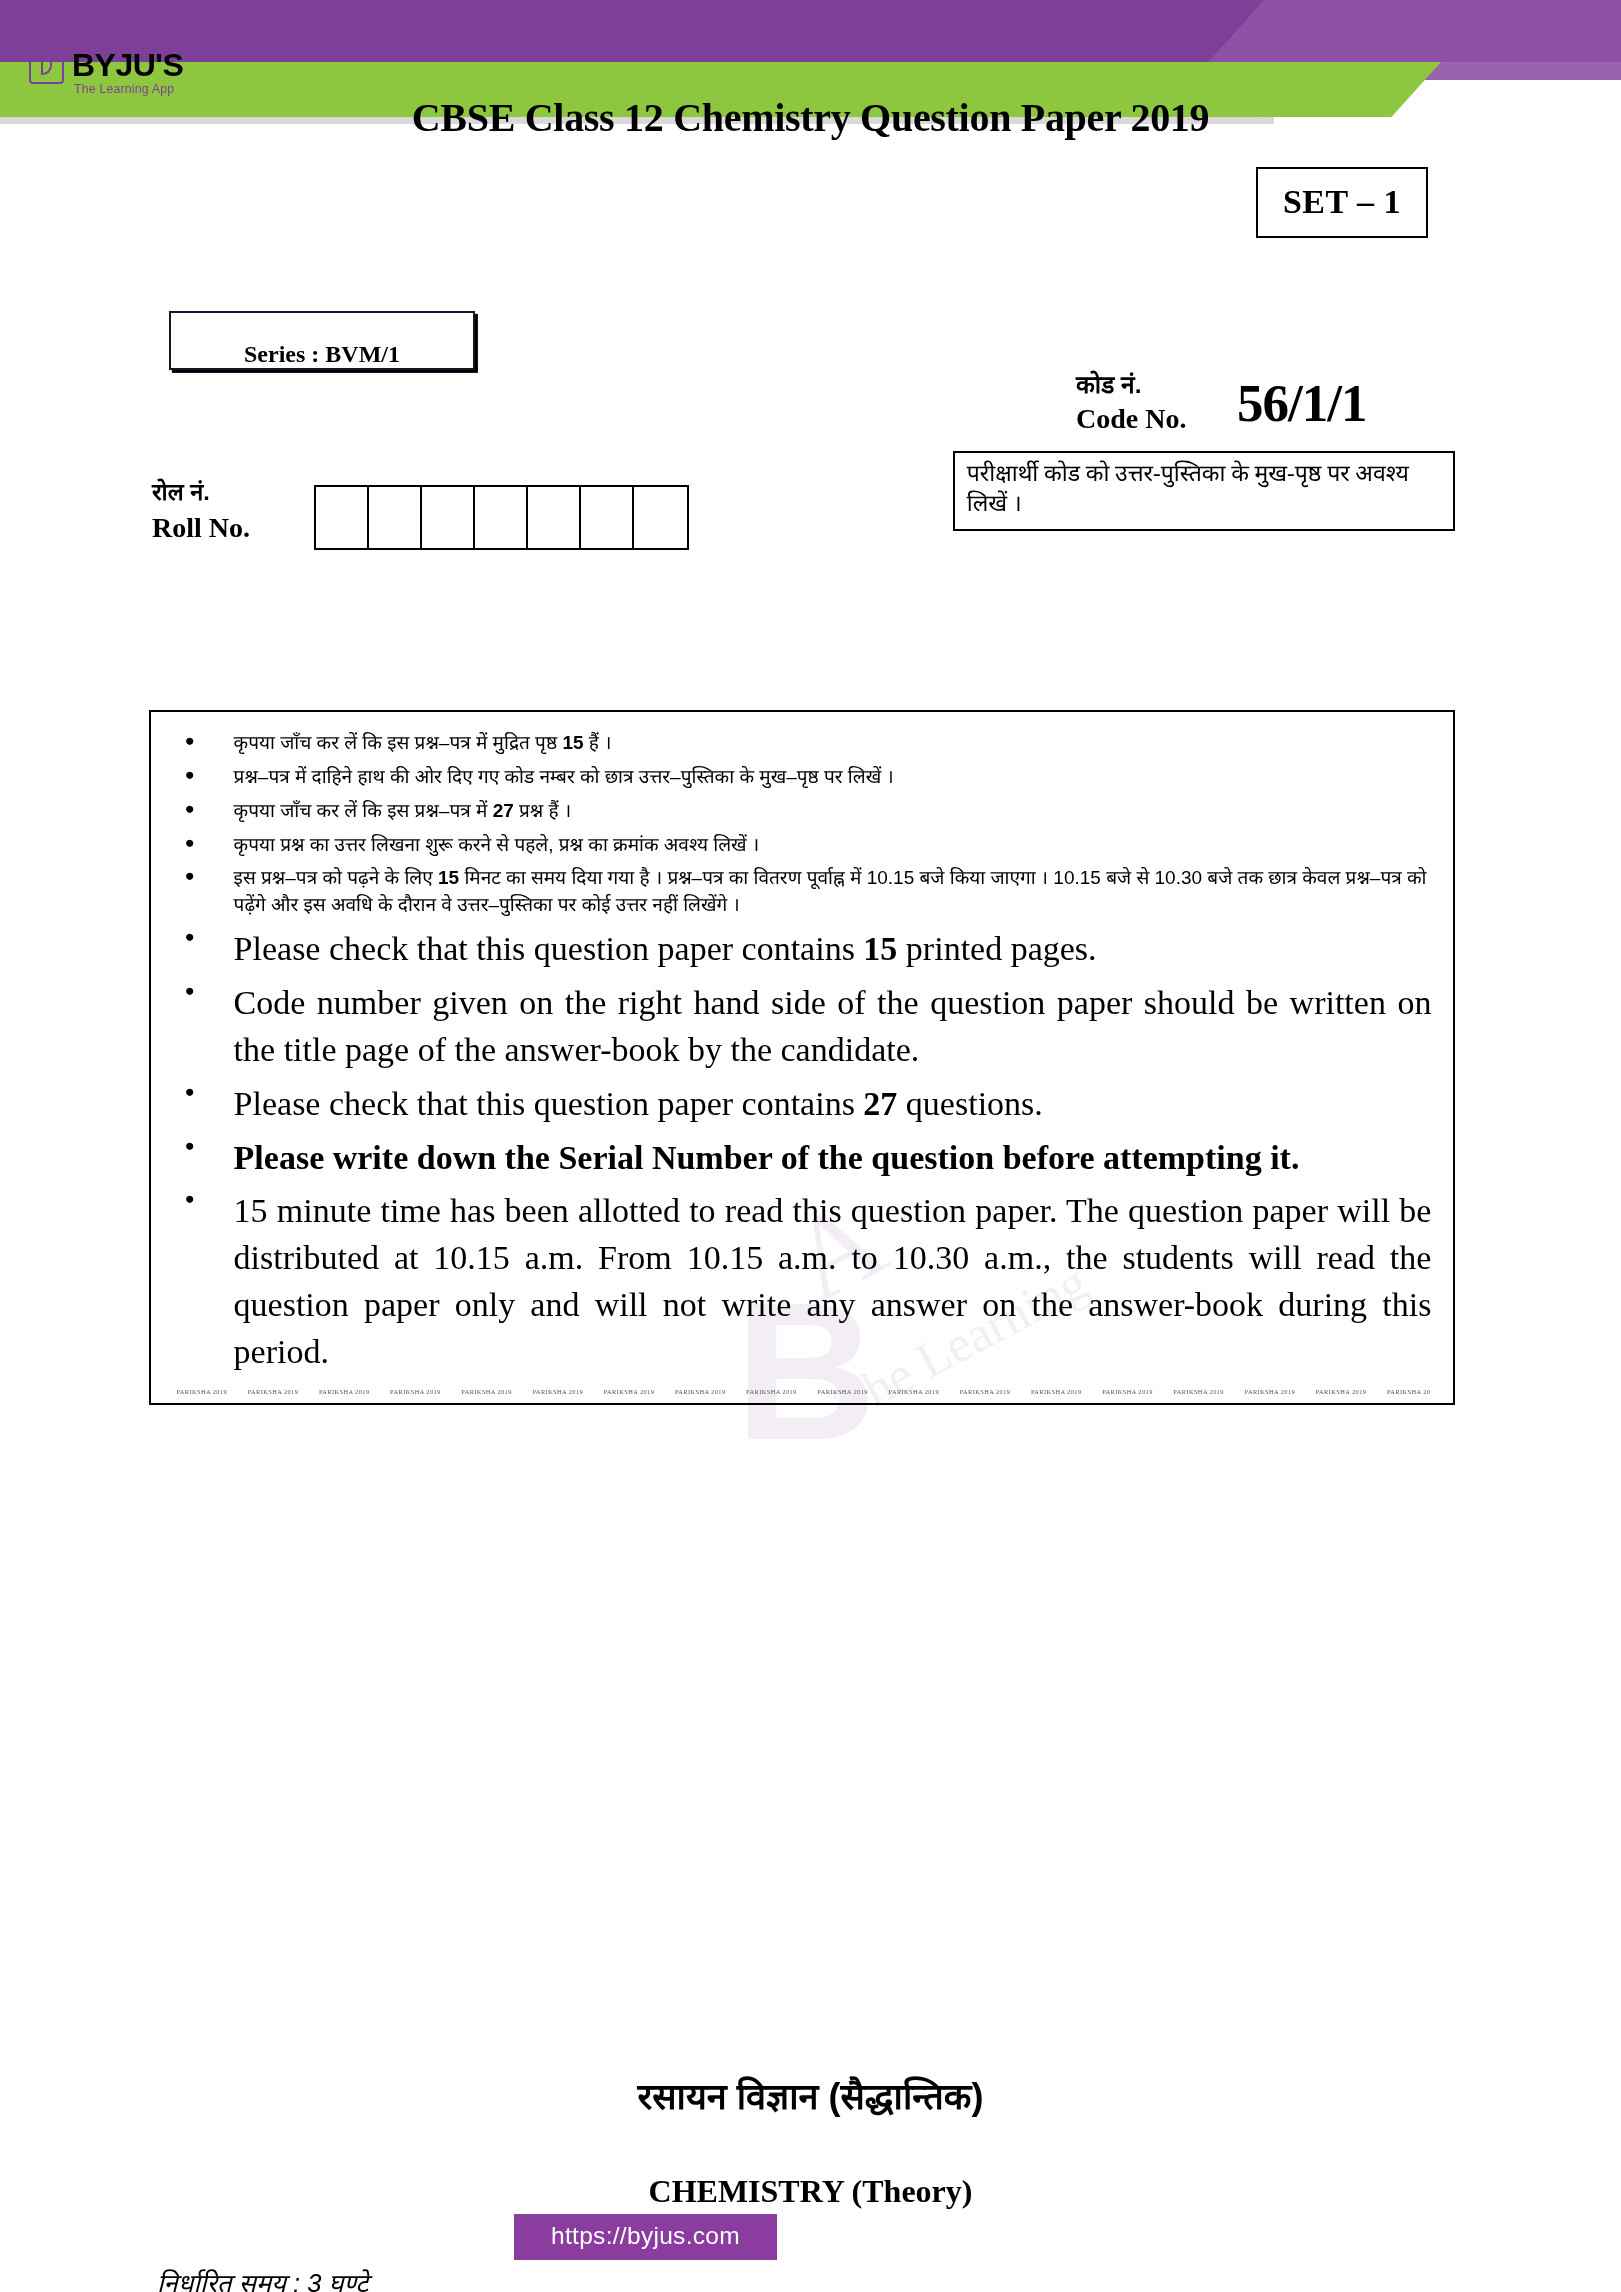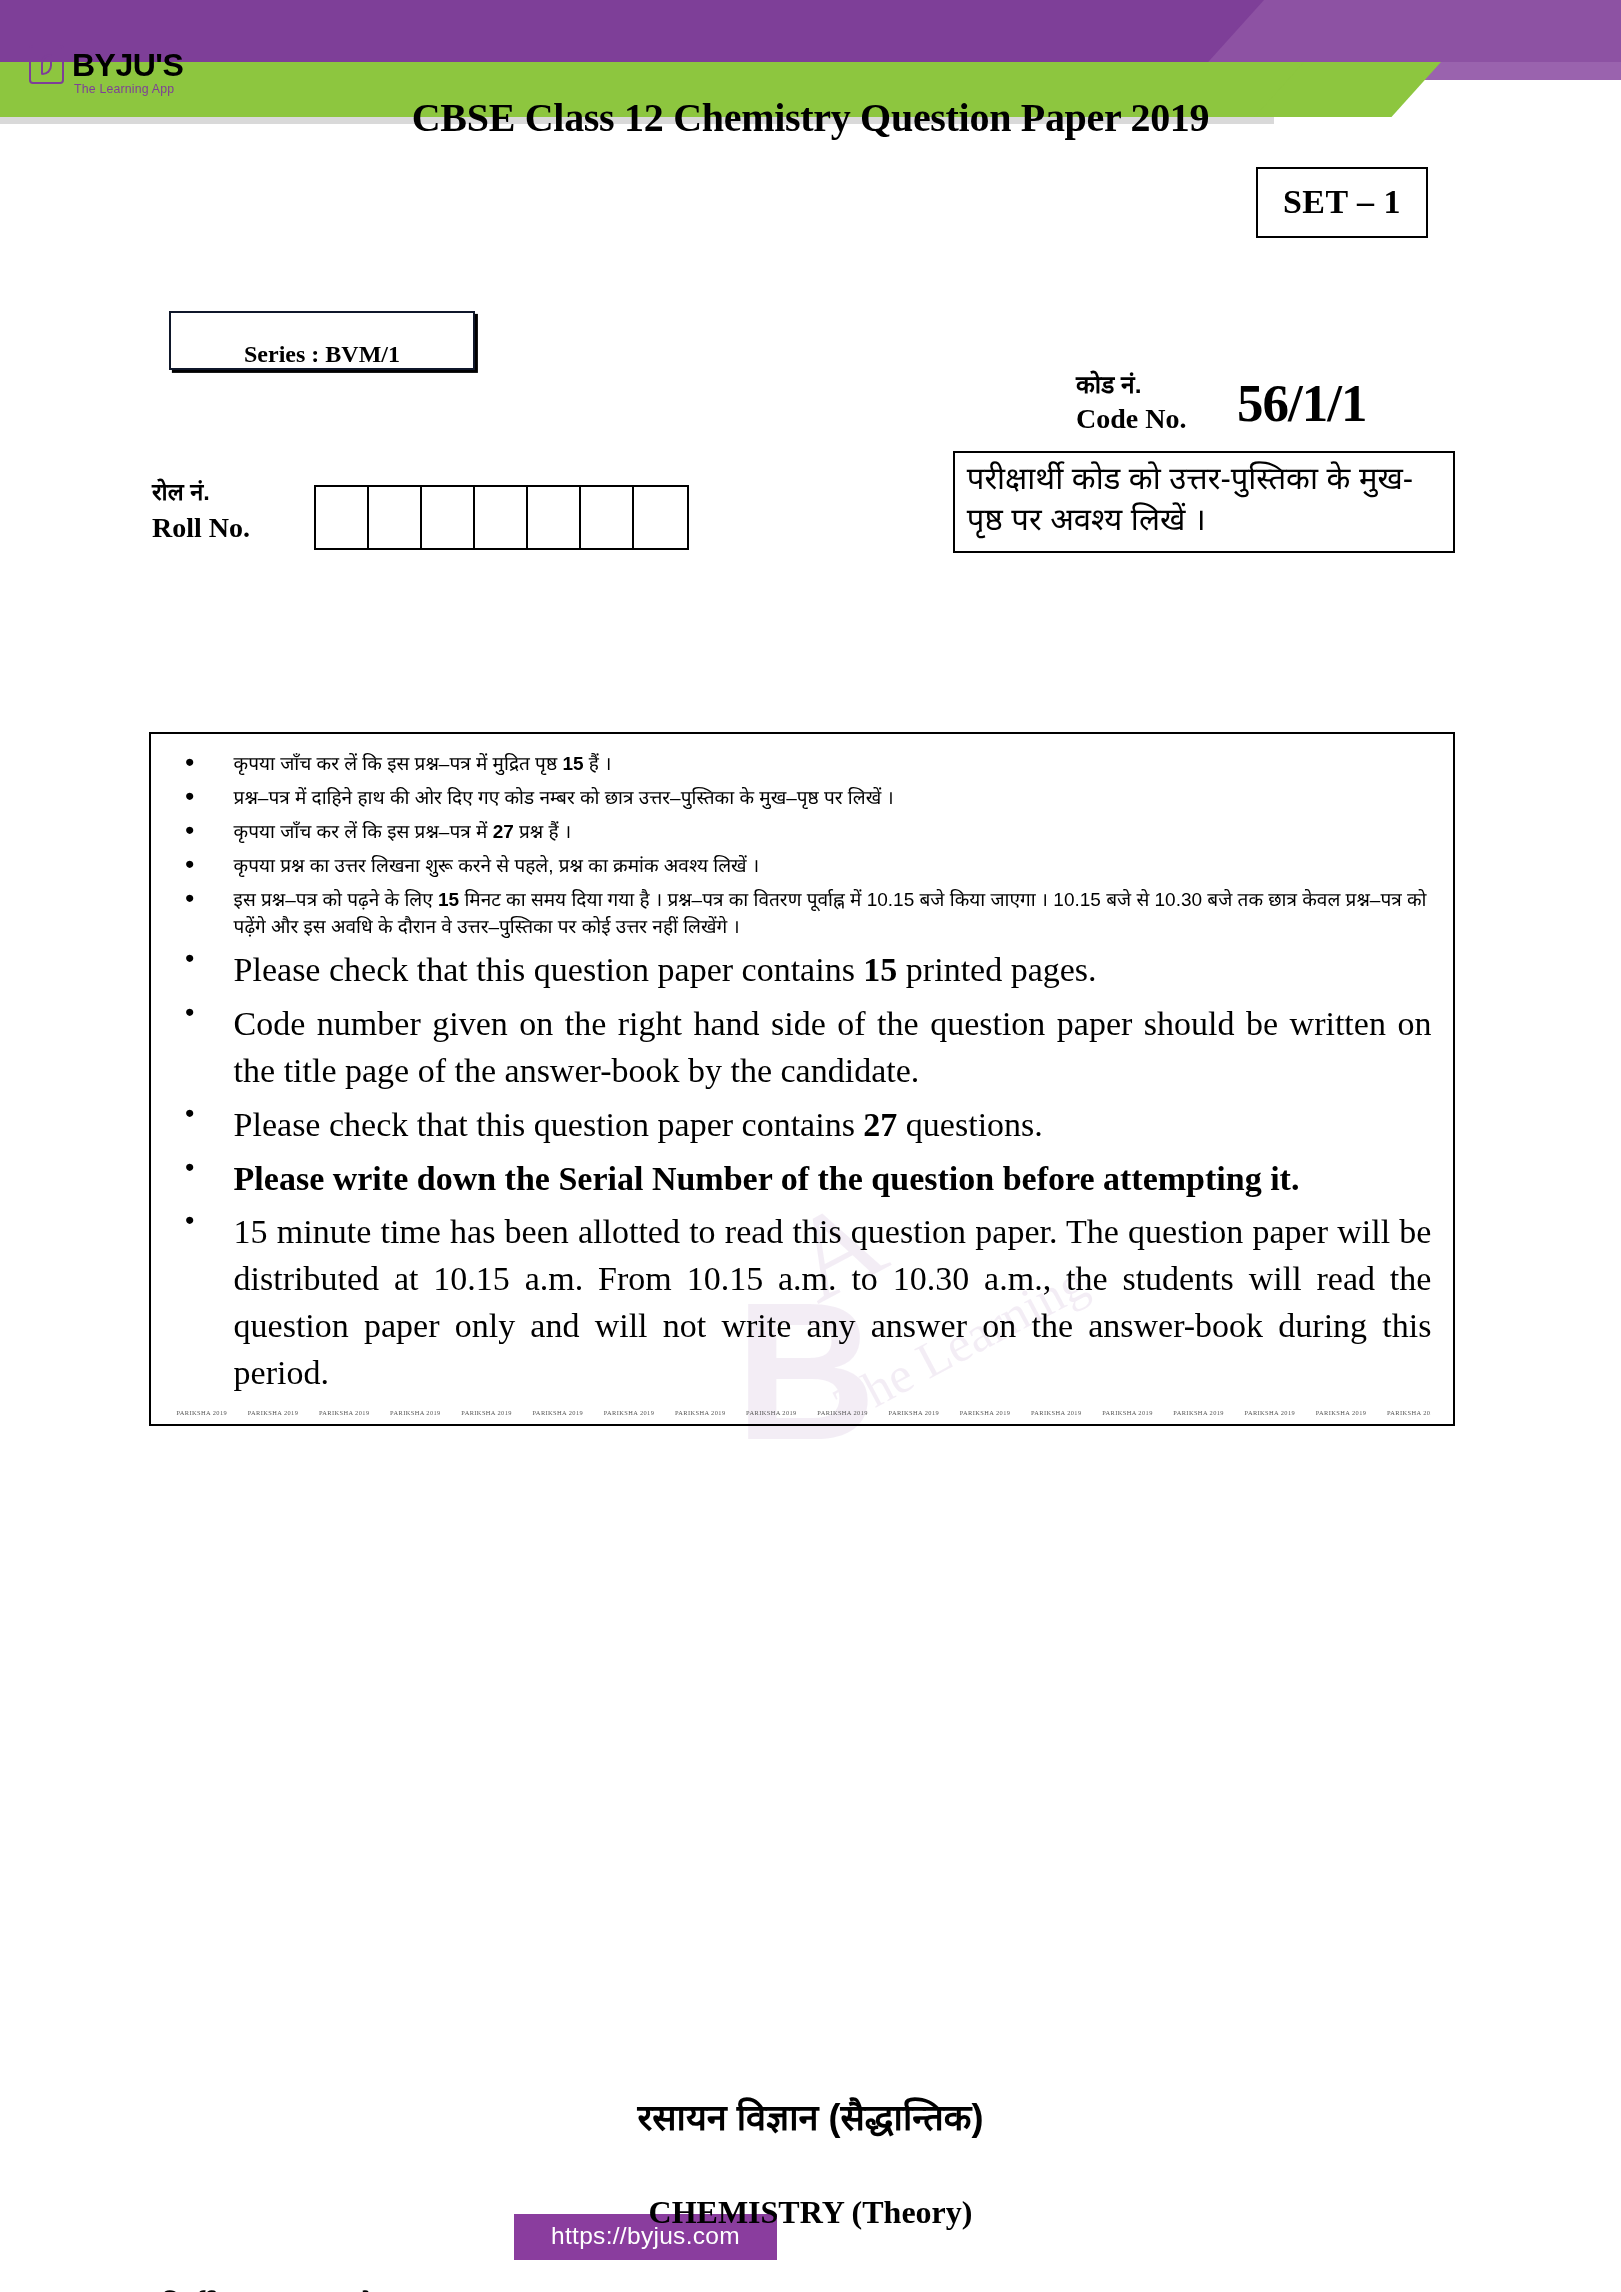--- a/index.html
+++ b/index.html
@@ -226,22 +226,22 @@
 
   
   .cand-box {
     position: absolute;
     top: 174px; left: 953px;
     width: 502px;
     border: 2px solid #000;
     padding: 5.9px 9.8px 9.8px 11.8px;
   }
   .cand-hi {
-    font-family: Liberation Sans, sans-serif;
-    font-size: 31px;
+    font-family: Liberation Serif, serif;
+    font-size: 23px;
     line-height: 1.32;
     font-weight: 500;
   }
   .cand-en {
     font-size: 25px;
     line-height: 1.30;
     margin-top: 2px;
     text-align: justify;
   }
 

